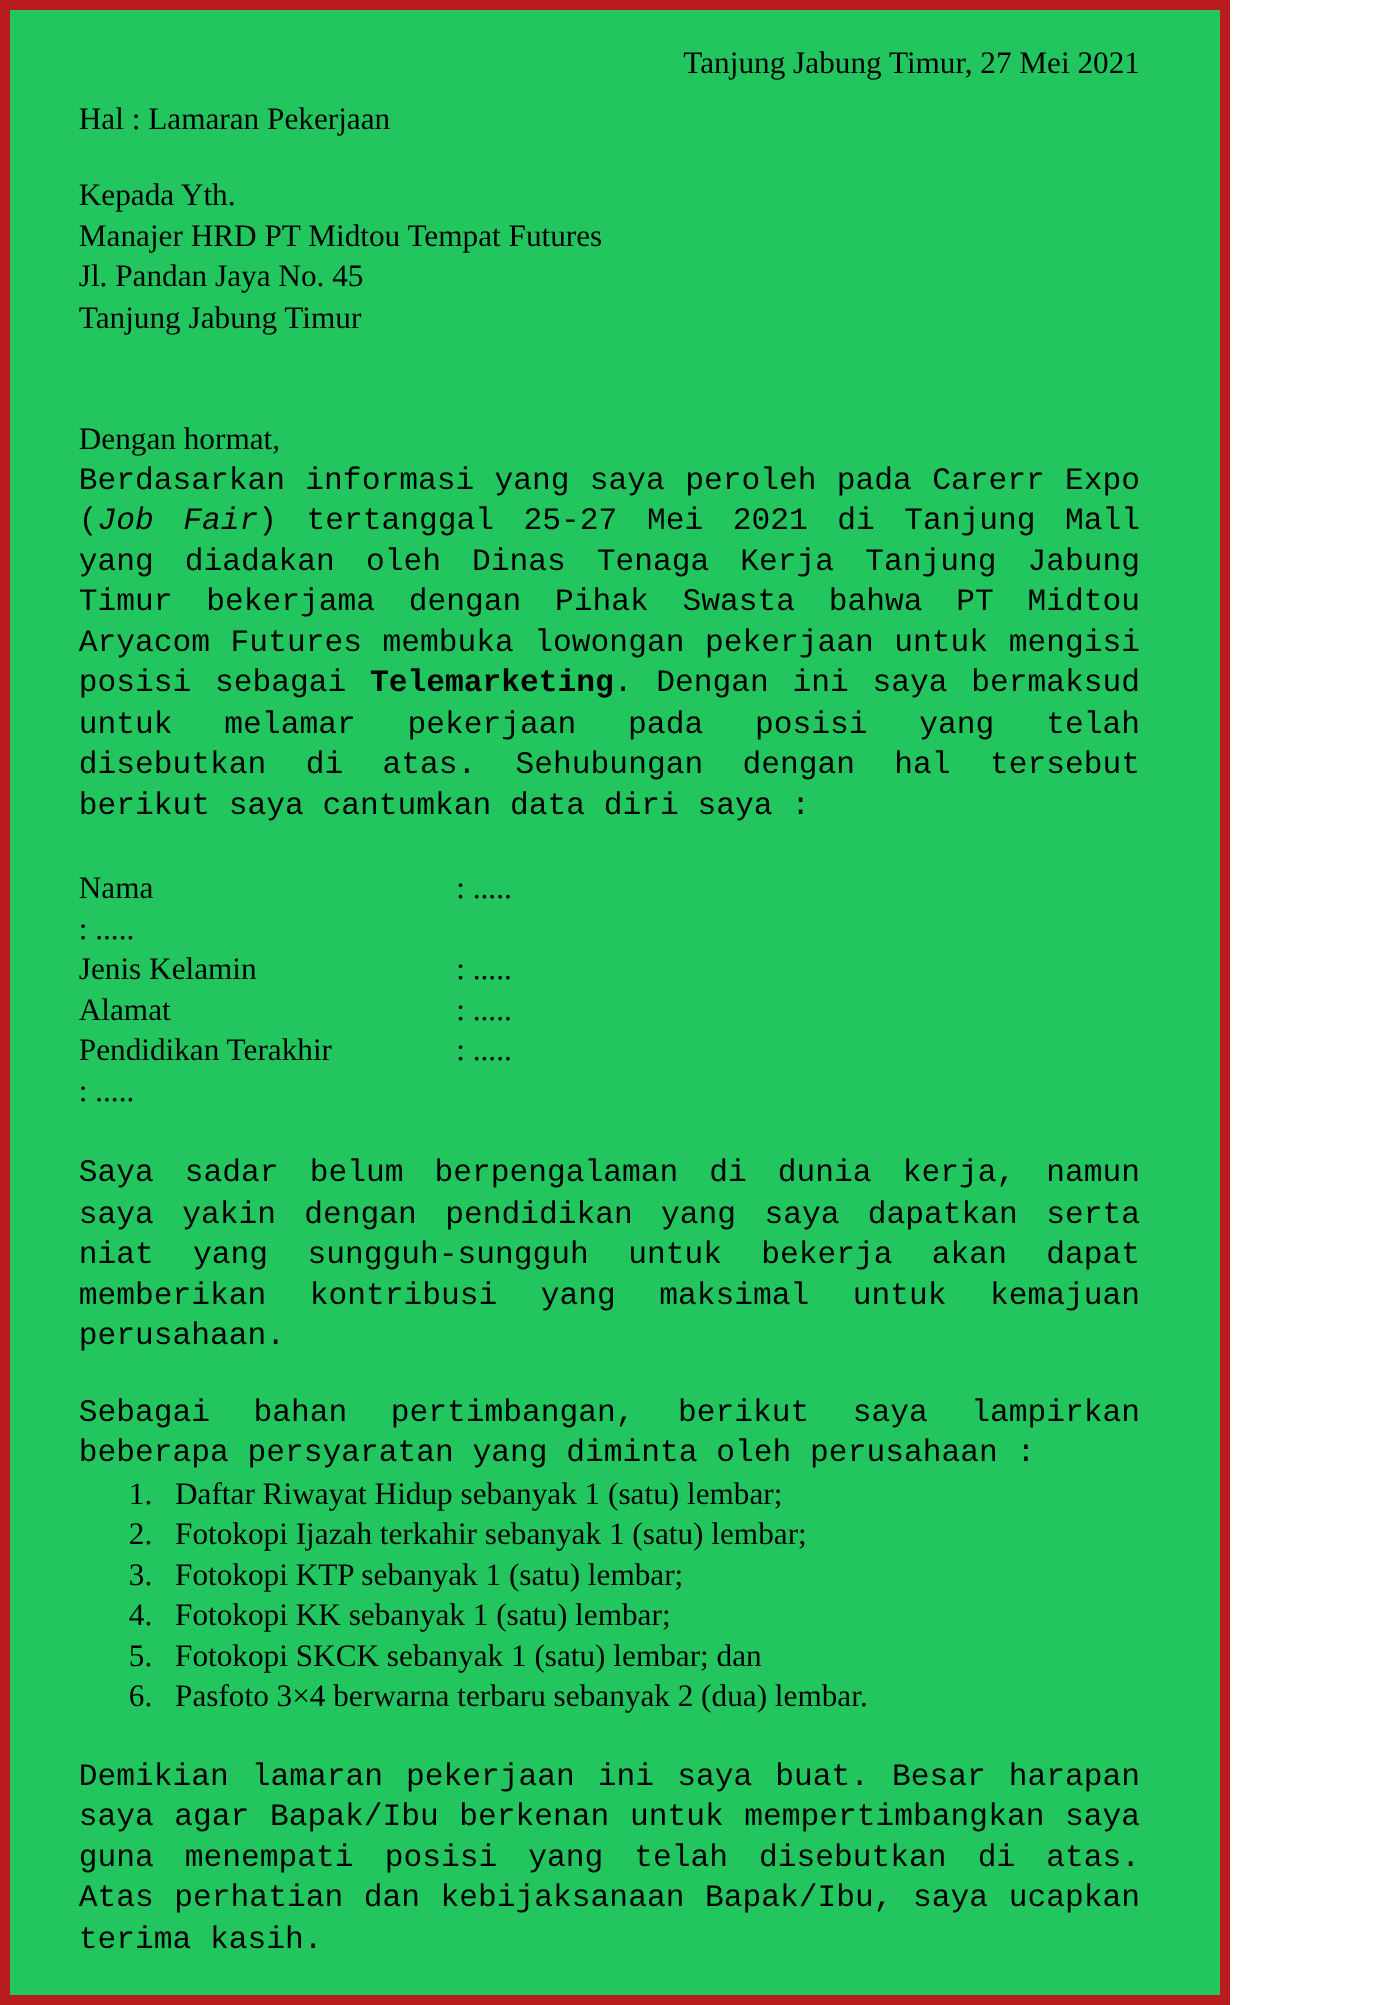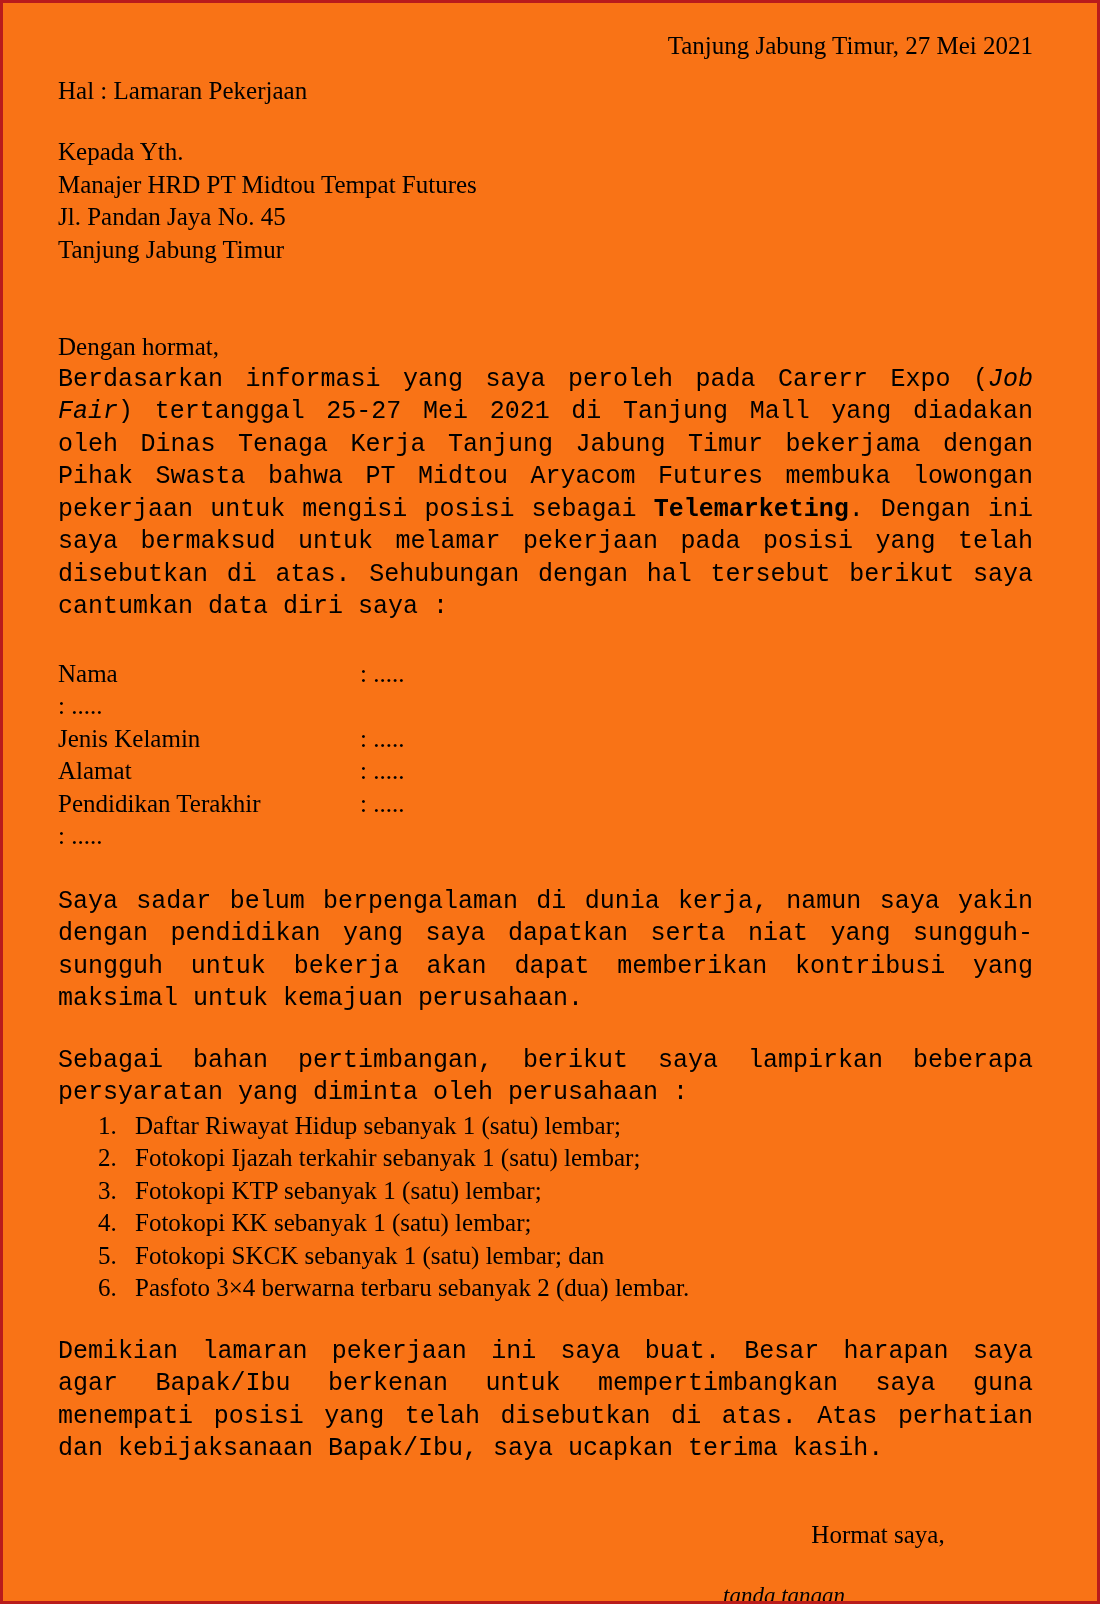--- a/index.html
+++ b/index.html
@@ -2,25 +2,25 @@
 <html><head>
 <meta charset="utf-8">
 <style>
   html, body {
     margin: 0;
     padding: 0;
     background: #ffffff;
   }
   .page {
     position: relative;
-    width: 1100px;
+    width: 984px;
     height: 1604px;
     box-sizing: border-box;
-    background: #f97316;
-    border: 3px solid #b91c1c;
+    background: #22c55e;
+    border: 8px solid #b91c1c;
     font-family: "Liberation Serif", "DejaVu Serif", serif;
     font-size: 25px;
     line-height: 32.5px;
     color: #000000;
     overflow: hidden;
   }
   .content {
     padding: 27px 64px 0 55px;
   }
   .date-line {

